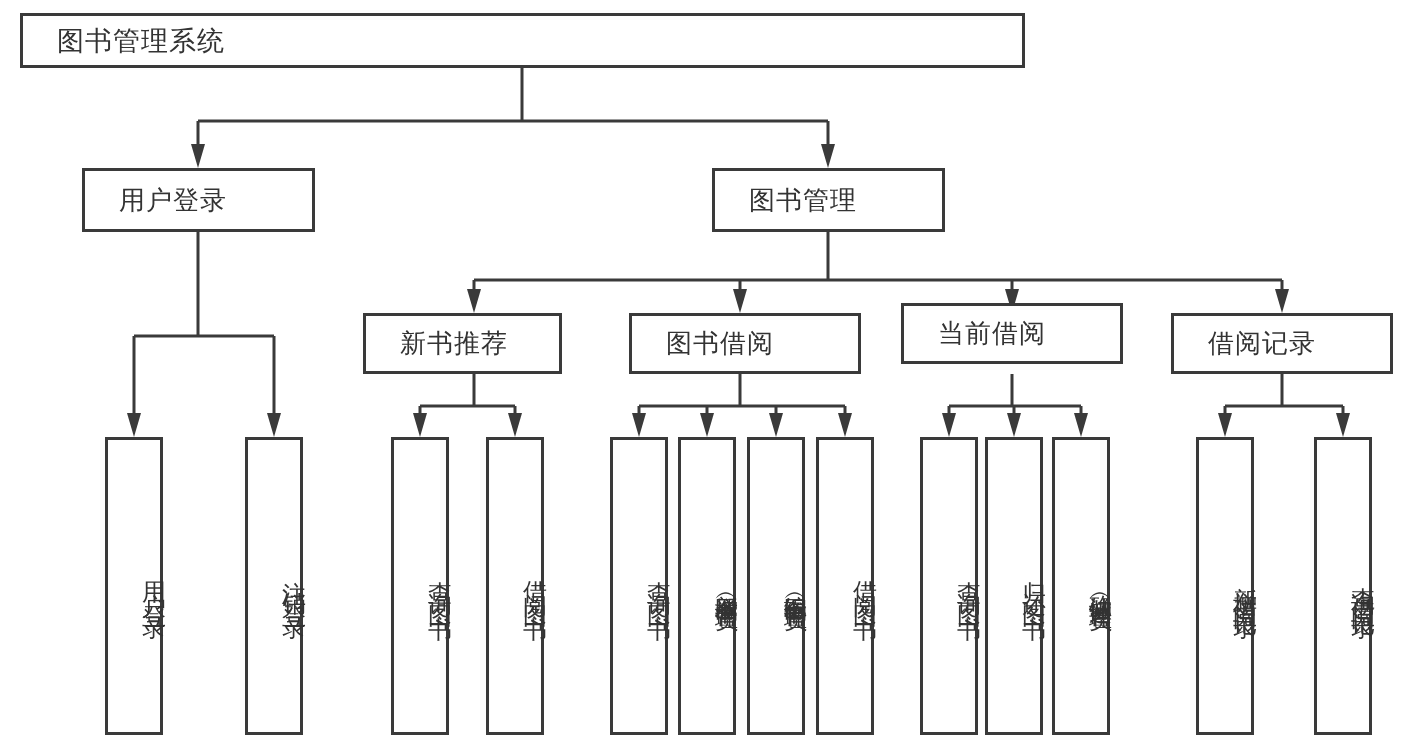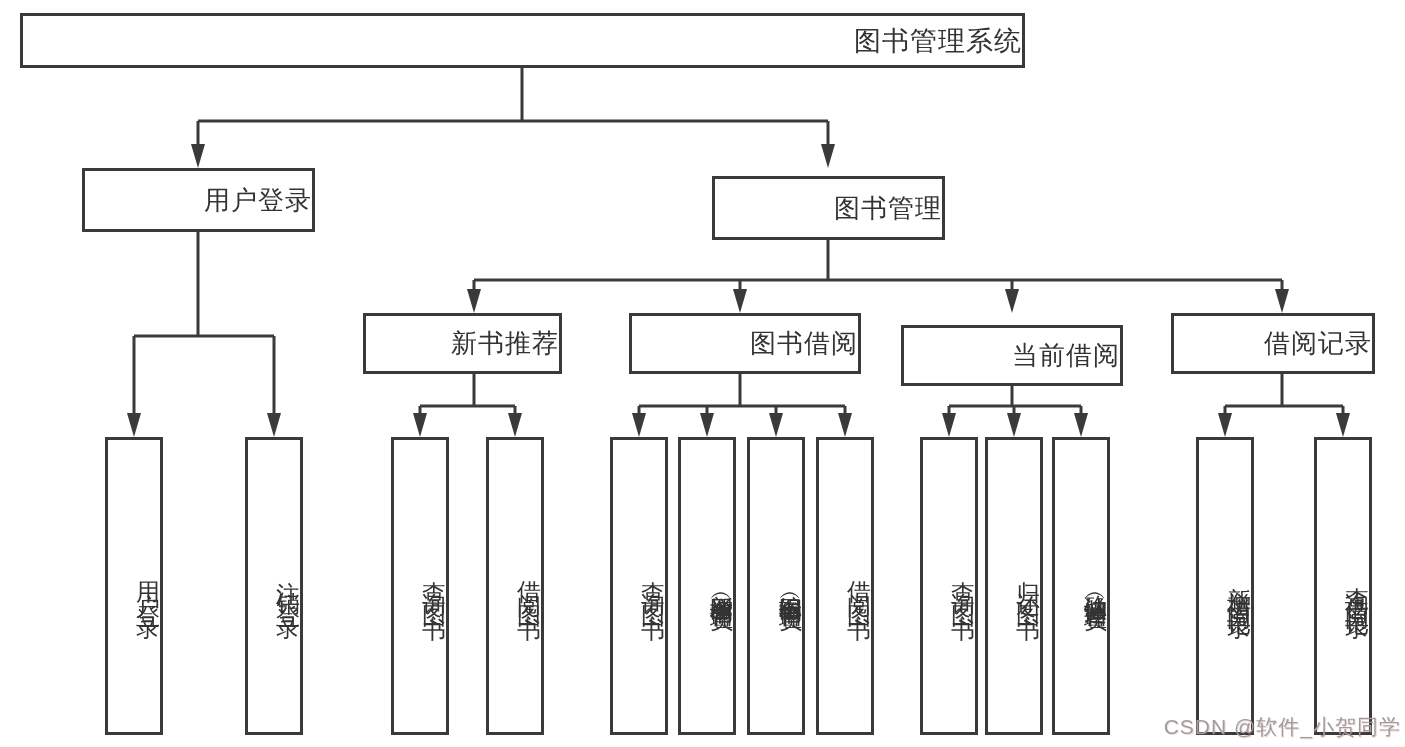--- a/index.html
+++ b/index.html
@@ -18,21 +18,21 @@
     overflow:hidden;
   }
   .wires{position:absolute;left:0;top:0;width:1405px;height:747px;pointer-events:none;}
   .node{
     position:absolute;
     box-sizing:border-box;
     border:3px solid var(--border);
     background:#fff;
     display:flex;
     align-items:center;
-    justify-content:flex-end;
+    justify-content:flex-start;
     color:var(--text);
     padding-left:34px;
   }
   .h-node{font-size:26px;letter-spacing:1px;white-space:nowrap;}
   .root-node{font-size:27px;}
   .v-node span{
     writing-mode:vertical-rl;
     text-orientation:mixed;
     line-height:1;
     font-size:24px;
@@ -93,34 +93,34 @@
     </g>
   </svg>
 
   <div class="node h-node root-node" style="left:20px;top:13px;width:1005px;height:55px;">
     <span>图书管理系统</span>
   </div>
 
   <div class="node h-node" style="left:82px;top:168px;width:233px;height:64px;">
     <span>用户登录</span>
   </div>
-  <div class="node h-node" style="left:712px;top:176px;width:233px;height:64px;">
+  <div class="node h-node" style="left:712px;top:168px;width:233px;height:64px;">
     <span>图书管理</span>
   </div>
 
   <div class="node h-node" style="left:363px;top:313px;width:199px;height:61px;">
     <span>新书推荐</span>
   </div>
   <div class="node h-node" style="left:629px;top:313px;width:232px;height:61px;">
     <span>图书借阅</span>
   </div>
-  <div class="node h-node" style="left:901px;top:325px;width:222px;height:61px;">
+  <div class="node h-node" style="left:901px;top:303px;width:222px;height:61px;">
     <span>当前借阅</span>
   </div>
-  <div class="node h-node" style="left:1171px;top:313px;width:204px;height:61px;">
+  <div class="node h-node" style="left:1171px;top:313px;width:222px;height:61px;">
     <span>借阅记录</span>
   </div>
 
   <div class="node v-node" style="left:105px;top:437px;width:58px;height:298px;">
     <span>用户登录</span>
   </div>
   <div class="node v-node" style="left:245px;top:437px;width:58px;height:298px;">
     <span>注销登录</span>
   </div>
 
@@ -154,14 +154,13 @@
     <span>确认归还（管理员）</span>
   </div>
 
   <div class="node v-node len6" style="left:1196px;top:437px;width:58px;height:298px;">
     <span>新增借阅记录</span>
   </div>
   <div class="node v-node len6" style="left:1314px;top:437px;width:58px;height:298px;">
     <span>查询借阅记录</span>
   </div>
 
-  <div class="watermark">CSDN @软件_小贺同学</div>
 </div>
 
 </body></html>

